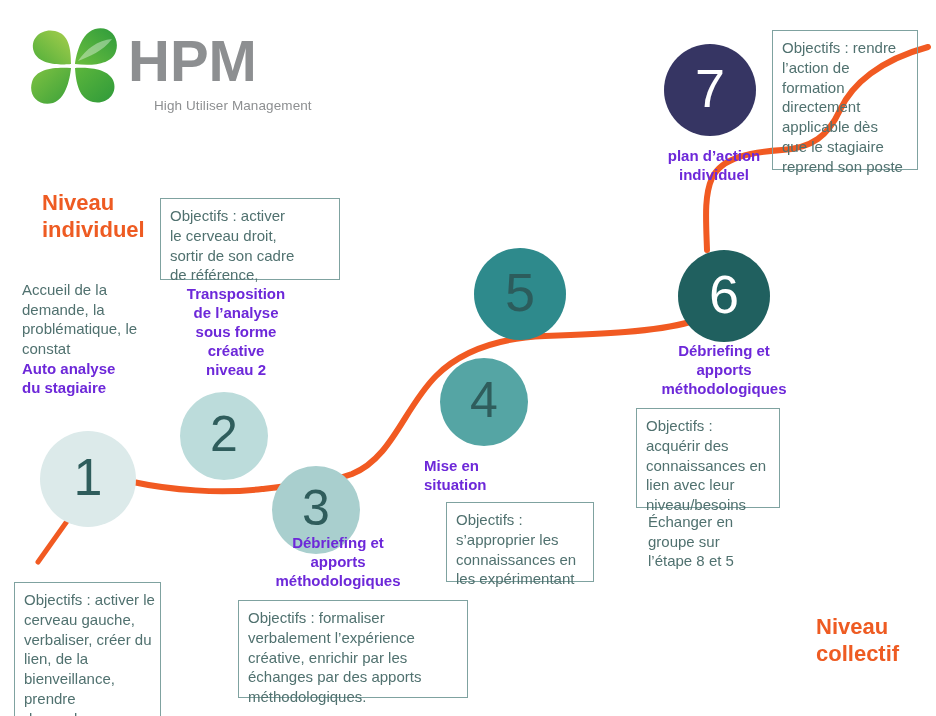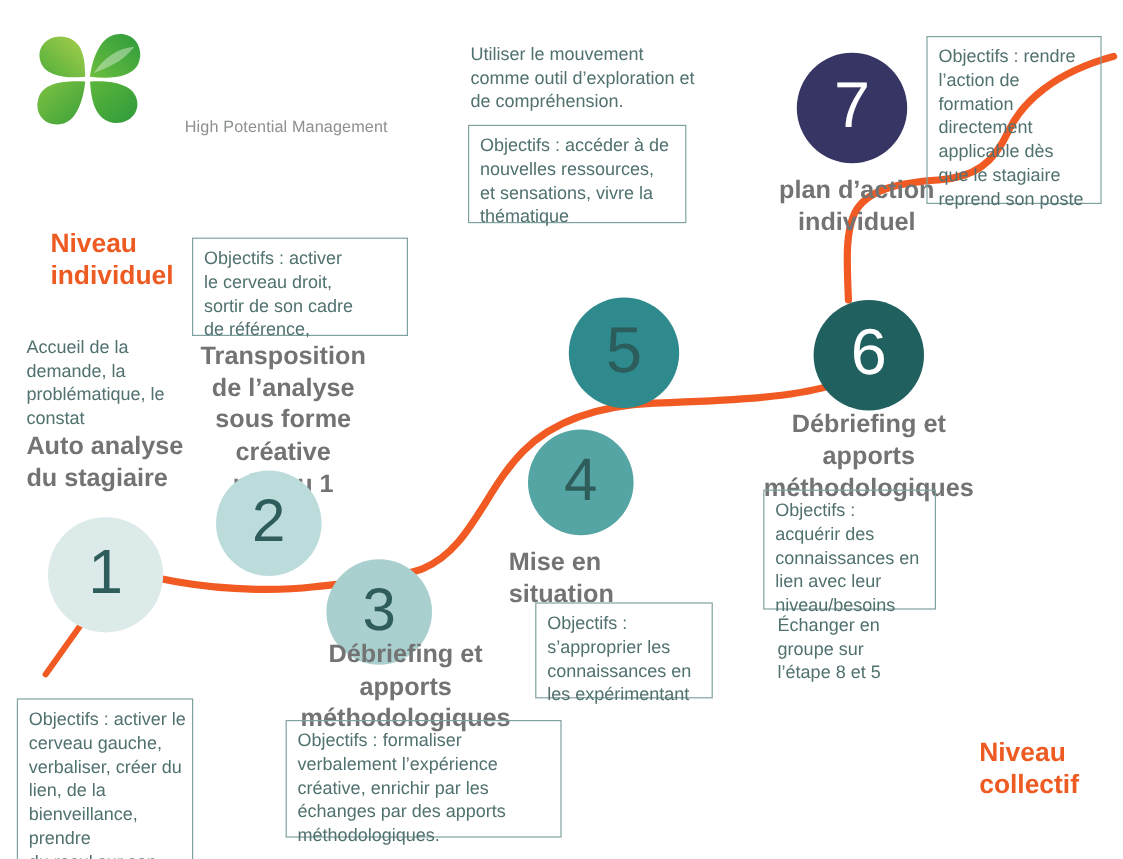--- a/index.html
+++ b/index.html
@@ -54,22 +54,22 @@
   
   .plain {
     position: absolute;
     color: #50716f;
     font-size: 15px;
     line-height: 1.30;
     white-space: pre-line;
   }
   .bold-title {
     position: absolute;
-    color: #737373;
-    font-size: 21px;
+    color: #6d28d9;
+    font-size: 15px;
     font-weight: 700;
     line-height: 1.27;
     white-space: pre-line;
   }
   .obj-box {
     position: absolute;
     border: 1px solid #7fa2a0;
     color: #50716f;
     font-size: 15px;
     line-height: 1.32;
@@ -116,21 +116,22 @@
 
       <path d="M43 38 C43 38 12 42 6 26 C1 12 14 2 27 5 C41 8 43 23 43 38 Z" fill="url(#gTL)"></path>
 
       <path d="M47 38 C47 38 50 8 67 3 C82 -1 92 12 88 25 C84 39 63 40 47 38 Z" fill="url(#gTR)"></path>
       <path d="M84 13 C70 14 58 23 50 35 C62 30 74 26 84 13 Z" fill="#ffffff" opacity="0.38"></path>
 
       <path d="M43 42 C43 42 41 72 25 77 C10 81 0 69 4 56 C8 42 28 41 43 42 Z" fill="url(#gBL)"></path>
 
       <path d="M47 42 C47 42 78 39 85 54 C91 68 78 79 65 76 C51 73 48 57 47 42 Z" fill="url(#gBR)"></path>
     </svg>
-    <div id="logo-tag">High Potential Management</div>
+    <div id="logo-word">HPM</div>
+    <div id="logo-tag">High Utiliser Management</div>
   </div>
 
   <svg id="curve-layer" viewBox="0 0 936 716">
 
     <path d="M 133 482
              C 170 490, 220 494, 262 489
              C 300 485, 330 482, 352 474
              C 392 458, 404 408, 436 376
              C 462 350, 500 338, 545 336
              C 600 334, 655 332, 690 322" fill="none" stroke="#F15A22" stroke-width="6" stroke-linecap="round"></path>
@@ -167,21 +168,21 @@
 quotidien,</div>
 
   <div class="obj-box" style="left:160px; top:198px; width:180px; height:82px;">Objectifs : activer
 le cerveau droit,
 sortir de son cadre
 de référence,</div>
   <div class="bold-title" style="left:160px; top:284px; width:152px; text-align:center;">Transposition
 de l’analyse
 sous forme
 créative
-niveau 1</div>
+niveau 2</div>
   <div class="node" style="left:180px; top:392px; width:88px; height:88px; background:#BCDCDB; font-size:50px; color:#2F5D5C;">
     <span class="node-num">2</span>
   </div>
 
   <div class="node" style="left:272px; top:466px; width:88px; height:88px; background:#A9CFCE; font-size:50px; color:#2F5D5C;">
     <span class="node-num">3</span>
   </div>
   <div class="bold-title" style="left:248px; top:533px; width:180px; text-align:center;">Débriefing et
 apports
 méthodologiques</div>
@@ -194,27 +195,20 @@
   <div class="node" style="left:440px; top:358px; width:88px; height:88px; background:#55A5A4; font-size:50px; color:#2F5D5C;">
     <span class="node-num">4</span>
   </div>
   <div class="bold-title" style="left:424px; top:456px; width:120px; text-align:left;">Mise en
 situation</div>
   <div class="obj-box" style="left:446px; top:502px; width:148px; height:80px;">Objectifs :
 s’approprier les
 connaissances en
 les expérimentant</div>
 
-  <div class="plain" style="left:392px; top:36px; width:210px;">Utiliser le mouvement
-comme outil d’exploration et
-de compréhension.</div>
-  <div class="obj-box" style="left:390px; top:104px; width:182px; height:82px;">Objectifs : accéder à de
-nouvelles ressources,
-et sensations, vivre  la
-thématique</div>
   <div class="node" style="left:474px; top:248px; width:92px; height:92px; background:#2E8A8C; font-size:54px; color:#2C5C5C;">
     <span class="node-num">5</span>
   </div>
 
   <div class="node" style="left:678px; top:250px; width:92px; height:92px; background:#20605F; font-size:54px; color:#FFFFFF;">
     <span class="node-num">6</span>
   </div>
   <div class="bold-title" style="left:634px; top:341px; width:180px; text-align:center;">Débriefing et
 apports
 méthodologiques</div>

